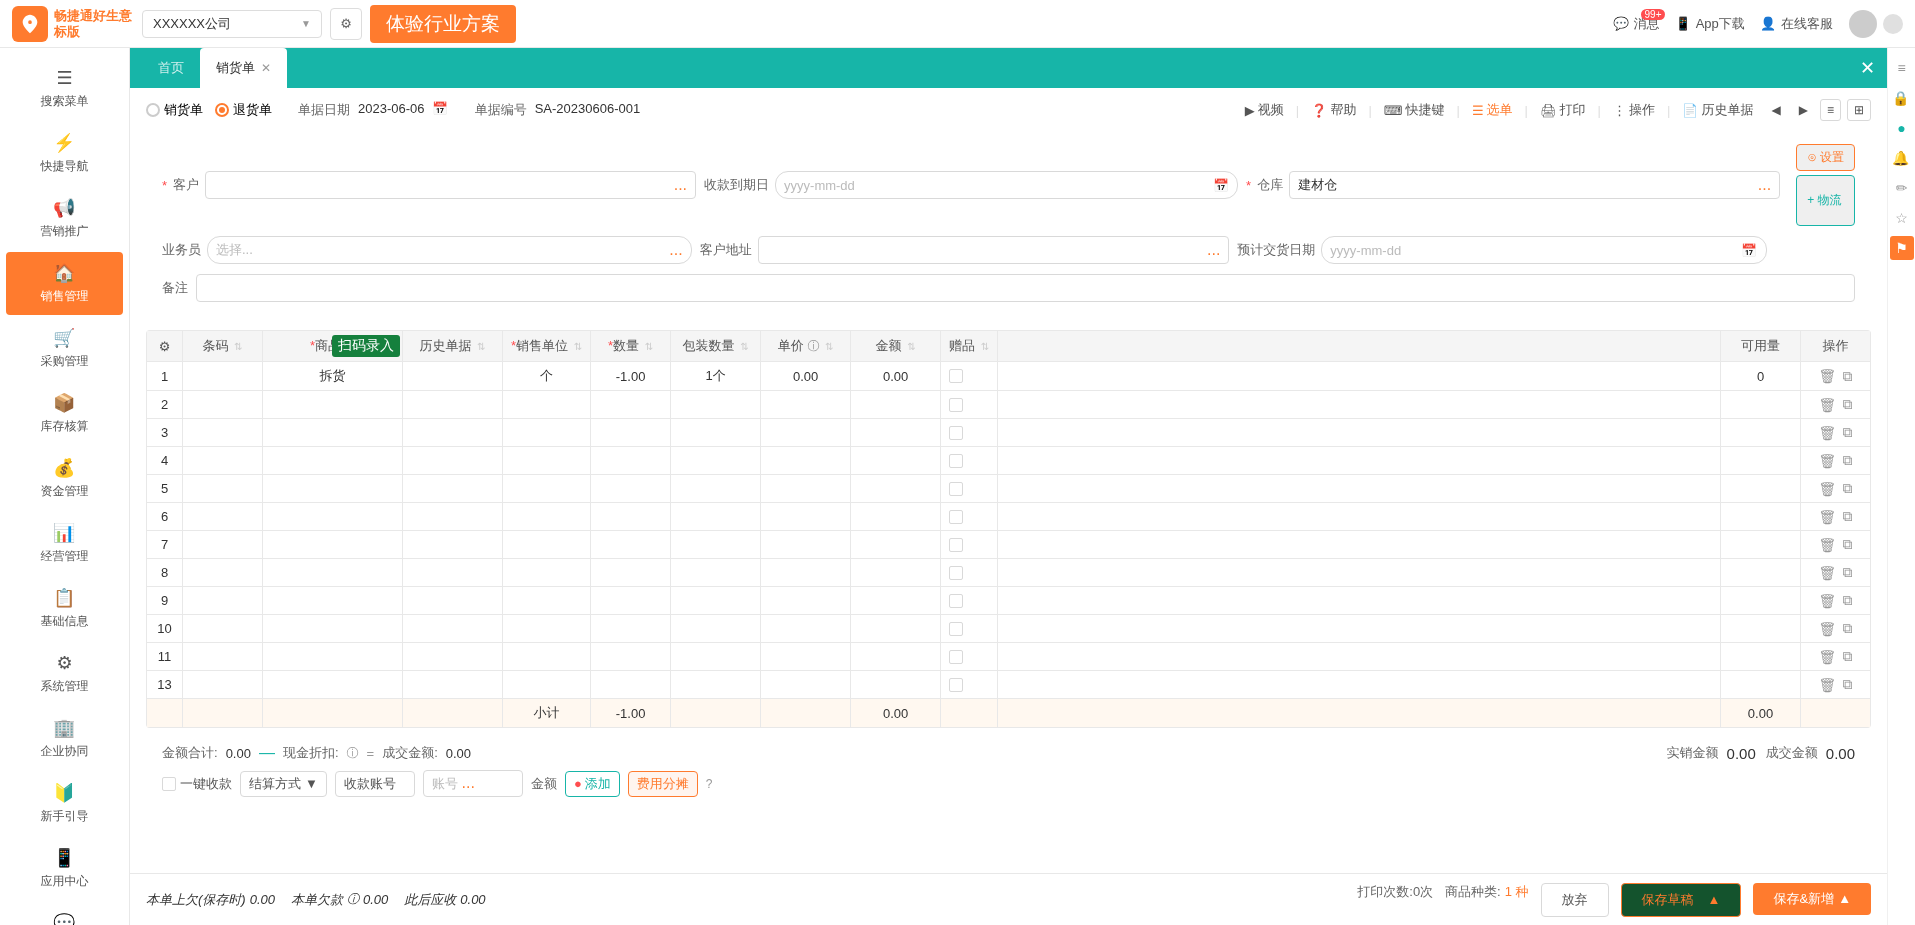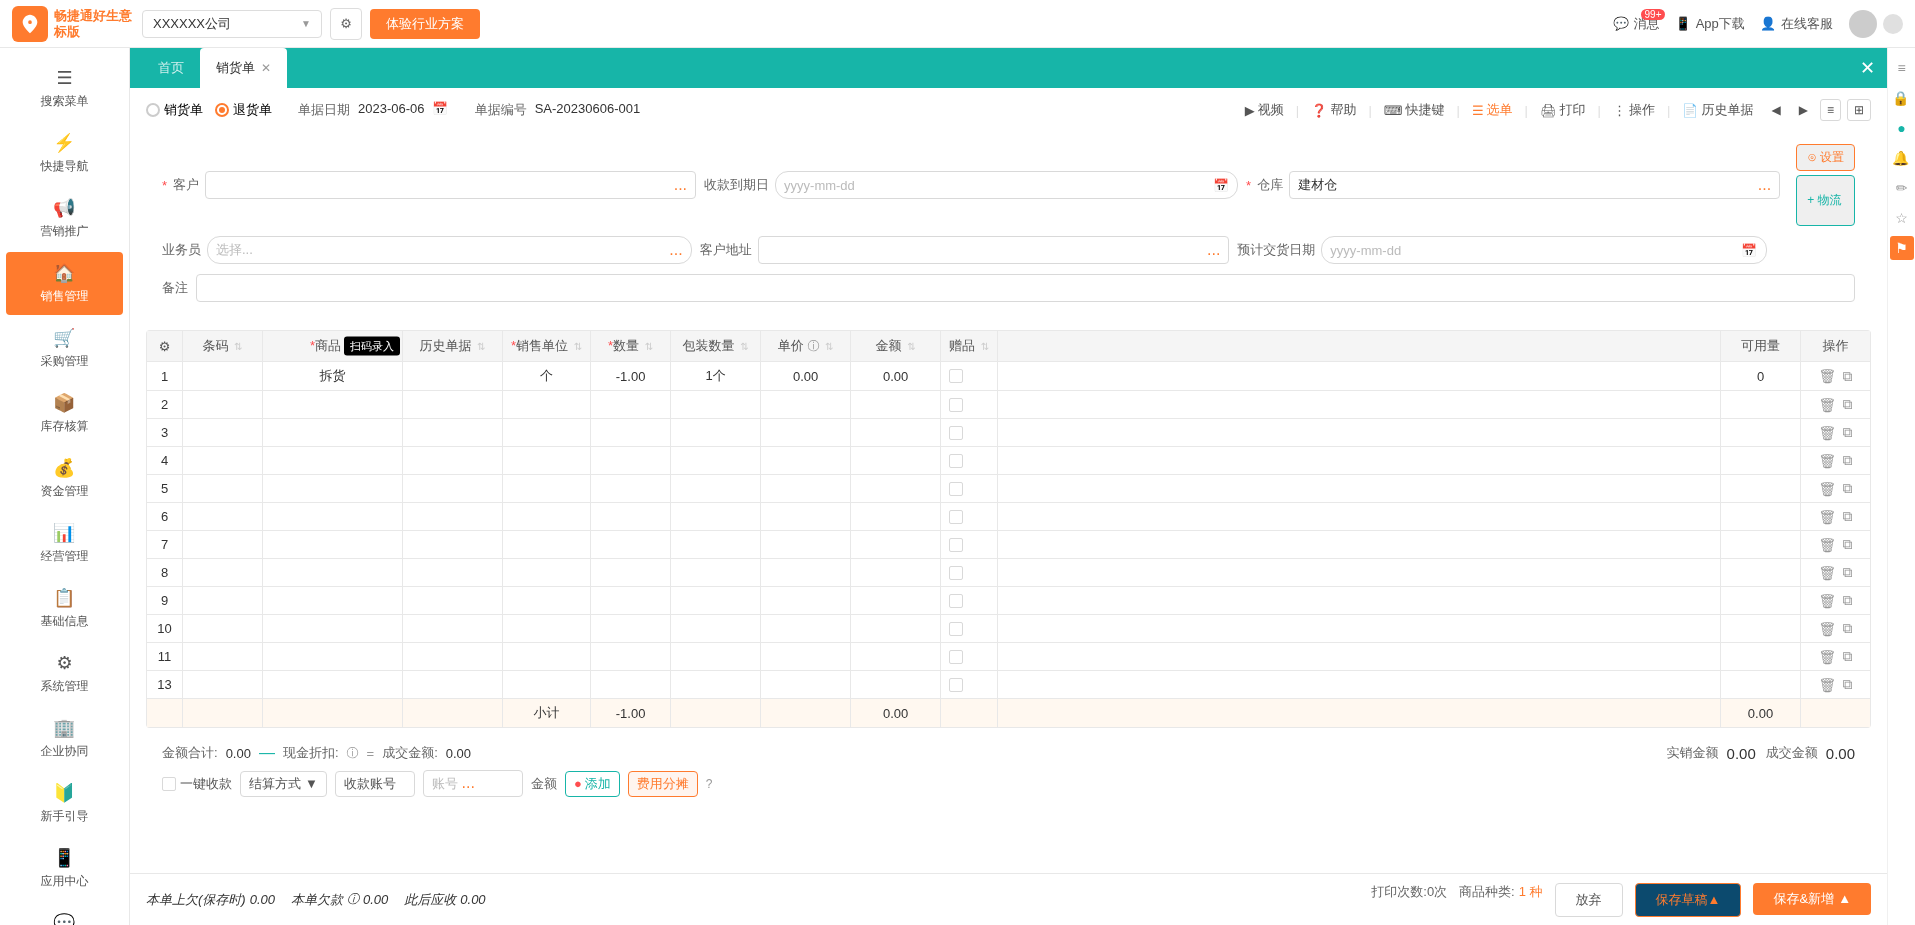--- a/index.html
+++ b/index.html
@@ -8,21 +8,21 @@
     
     .topbar { height: 48px; background: #fff; display: flex; align-items: center; padding: 0 12px; border-bottom: 1px solid #e8e8e8; flex-shrink: 0; }
     .topbar-logo { display: flex; align-items: center; gap: 6px; width: 130px; }
     .logo-icon { width: 36px; height: 36px; background: #ff7b2e; border-radius: 6px; display: flex; align-items: center; justify-content: center; }
     .logo-icon svg { width: 22px; height: 22px; fill: #fff; }
     .logo-text { font-size: 12px; color: #ff7b2e; font-weight: bold; line-height: 1.2; }
     .company-selector { display: flex; align-items: center; gap: 6px; border: 1px solid #ddd; border-radius: 4px; padding: 4px 10px; min-width: 180px; cursor: pointer; }
     .company-name { font-size: 13px; color: #333; flex: 1; }
     .company-arrow { color: #999; font-size: 10px; }
     .gear-btn { width: 32px; height: 32px; border-radius: 4px; border: 1px solid #ddd; display: flex; align-items: center; justify-content: center; cursor: pointer; margin-left: 8px; color: #666; }
-    .trial-btn { background: #ff7b2e; color: #fff; border: none; border-radius: 4px; padding: 6px 16px; cursor: pointer; margin-left: 8px; font-size: 13px; }
+    .trial-btn { background: #ff7b2e; color: #fff; border: none; border-radius: 4px; padding: 6px 16px; cursor: pointer; margin-left: 8px; font-size: 19px; }
     .topbar-right { margin-left: auto; display: flex; align-items: center; gap: 16px; }
     .topbar-action { display: flex; align-items: center; gap: 4px; cursor: pointer; color: #555; font-size: 12px; position: relative; }
     .badge { background: #ff4d4f; color: #fff; border-radius: 8px; font-size: 10px; padding: 0 4px; min-width: 16px; text-align: center; position: absolute; top: -6px; right: -6px; }
     .avatar { width: 28px; height: 28px; background: #ccc; border-radius: 50%; }
 
     
     .main-layout { display: flex; flex: 1; overflow: hidden; }
 
     
     .sidebar { width: 130px; background: #fff; border-right: 1px solid #e8e8e8; display: flex; flex-direction: column; flex-shrink: 0; padding: 8px 0; }
@@ -75,21 +75,21 @@
     .col-spec { width: 100px; }
     .col-unit { width: 80px; }
     .col-qty { width: 80px; }
     .col-pkgqty { width: 90px; }
     .col-price { width: 90px; }
     .col-amount { width: 90px; }
     .col-gift { width: 50px; }
     .col-available { width: 80px; }
     .col-action { width: 70px; }
     .red-text { color: #ff4d4f; }
-    .scan-btn { background: #000000; color: #fff; border: none; border-radius: 3px; padding: 2px 6px; font-size: 11px; cursor: pointer; }
+    .scan-btn { background: #15803d; color: #fff; border: none; border-radius: 3px; padding: 2px 6px; font-size: 14px; cursor: pointer; }
     .th-required { color: #ff4d4f; }
     .sort-icon { color: #ccc; margin-left: 2px; font-size: 10px; }
     .action-icons { display: flex; align-items: center; justify-content: center; gap: 6px; }
     .icon-btn { color: #999; cursor: pointer; font-size: 14px; }
     .checkbox { width: 14px; height: 14px; border: 1px solid #d9d9d9; border-radius: 2px; cursor: pointer; }
     .footer-row1 { display: flex; align-items: center; gap: 8px; margin-bottom: 8px; }
     .footer-label { color: #666; }
     .footer-value { color: #333; font-weight: 500; }
     .minus-icon { color: #17b5a8; font-size: 16px; }
     .eq-icon { color: #999; }
@@ -103,21 +103,21 @@
     .summary-label { color: #666; font-size: 13px; }
     .summary-value { color: #333; font-size: 15px; font-weight: 500; }
 
     
     .bottom-bar { height: 52px; background: #fff; border-top: 1px solid #e8e8e8; display: flex; align-items: center; padding: 0 16px; gap: 16px; flex-shrink: 0; }
     .bottom-meta { display: flex; align-items: center; gap: 4px; color: #666; font-size: 12px; font-style: italic; }
     .bottom-meta span { color: #333; }
     .bottom-right { margin-left: auto; display: flex; align-items: flex-start; gap: 12px; }
     .product-count { color: #666; font-size: 12px; display: flex; align-items: center; gap: 4px; }
     .btn-discard { border: 1px solid #d9d9d9; background: #fff; color: #555; border-radius: 4px; padding: 7px 20px; cursor: pointer; font-size: 13px; }
-    .btn-save-draft { border: 1px solid #ff7b2e; background: #0c4a6e; color: #ff7b2e; border-radius: 4px; padding: 7px 20px; cursor: pointer; font-size: 13px; display: flex; align-items: center; gap: 0; }
+    .btn-save-draft { border: 1px solid #ff7b2e; background: #14532d; color: #ff7b2e; border-radius: 4px; padding: 7px 20px; cursor: pointer; font-size: 13px; display: flex; align-items: center; gap: 14px; }
     .btn-save-new { background: #ff7b2e; color: #fff; border: none; border-radius: 4px; padding: 7px 20px; cursor: pointer; font-size: 13px; display: flex; align-items: center; gap: 4px; }
 
     
     .right-panel { width: 28px; background: #fff; border-left: 1px solid #f0f0f0; display: flex; flex-direction: column; align-items: center; padding: 8px 0; gap: 6px; flex-shrink: 0; }
     .rp-icon { width: 24px; height: 24px; display: flex; align-items: center; justify-content: center; color: #999; cursor: pointer; font-size: 14px; border-radius: 3px; }
     .rp-icon.active-orange { background: #ff7b2e; color: #fff; border-radius: 3px; }
 
     .info-icon { font-size: 12px; color: #999; cursor: pointer; }
 
     .content-inner { flex: 1; overflow: hidden; display: flex; flex-direction: column; background: #fff; }

